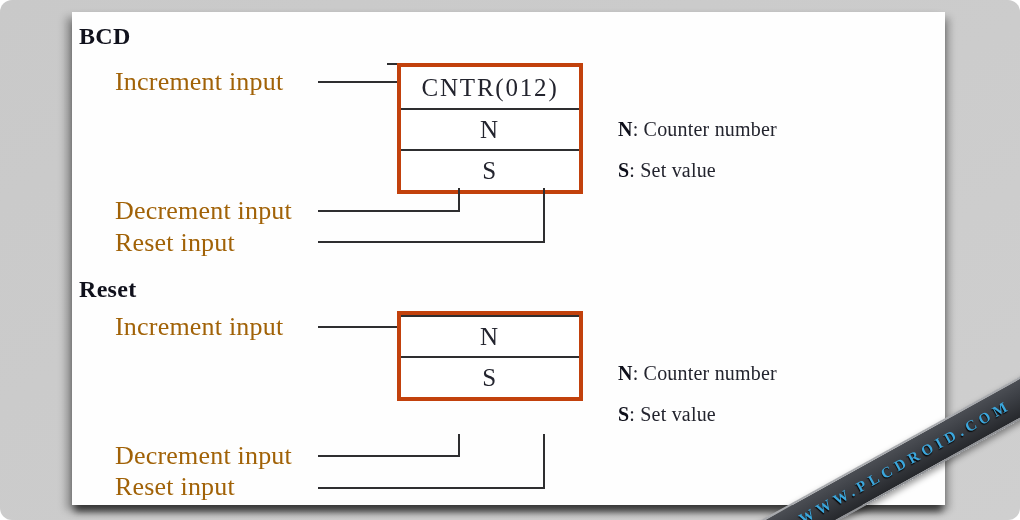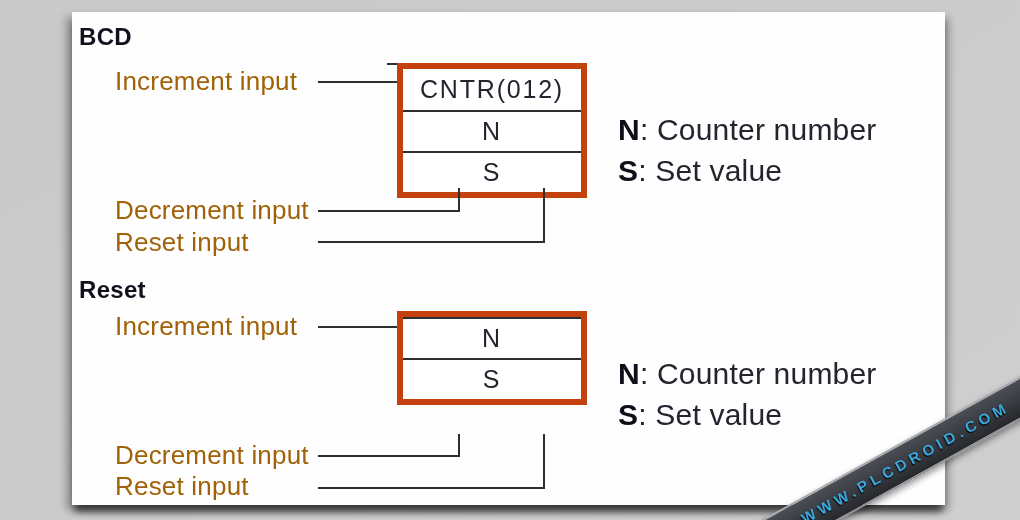--- a/index.html
+++ b/index.html
@@ -1,49 +1,50 @@
 <!DOCTYPE html>
 <html><head>
 <meta charset="utf-8">
 <style>
   html,body{margin:0;padding:0;}
   .stage{
     position:relative; width:1020px; height:520px; overflow:hidden;
     background:linear-gradient(150deg,#c9c9c9 0%,#cccccc 55%,#cfcfcf 100%);
-    font-family:Liberation Sans, sans-serif;
+    font-family:Liberation Serif, serif;
+    border-radius:12px;
   }
   .page{
     position:absolute; left:72px; top:12px; width:873px; height:493px;
     background:#fefefe;
     box-shadow:0 9px 7px -2px rgba(0,0,0,0.55),
                -6px 5px 8px rgba(0,0,0,0.28),
                5px 5px 7px rgba(0,0,0,0.22);
   }
   
   .heading{
     position:absolute; font-size:24px; font-weight:bold; color:#10111c;
     letter-spacing:0.3px; line-height:27px; white-space:nowrap;
   }
   .lbl{
     position:absolute; font-size:26px; color:#a16207; line-height:27px;
     letter-spacing:0.2px; white-space:nowrap;
   }
   .legend{
-    position:absolute; font-size:30px; color:#23242e; line-height:27px;
+    position:absolute; font-size:20px; color:#23242e; line-height:27px;
     letter-spacing:0.2px; white-space:nowrap;
   }
   .legend b{color:#0e0f1a;}
   
   .hline,.vline{position:absolute; background:#2e2e30;}
   .hline{height:2px;}
   .vline{width:2px;}
   
   .iblock{
     position:absolute; width:178px; background:#ffffff;
-    border:6px solid #c2410c;
+    border:4px solid #c2410c;
   }
   .cell{
     display:flex; align-items:center; justify-content:center;
     font-size:25px; color:#23242e; letter-spacing:1.8px;
     border-top:2px solid #2e2e30; height:39px; white-space:nowrap;
   }
   .cell.title{border-top:none; height:41px;}
   
   .s1-h{left:7px; top:11px;}
   .s1-inc-lbl{left:43px; top:56px;}

